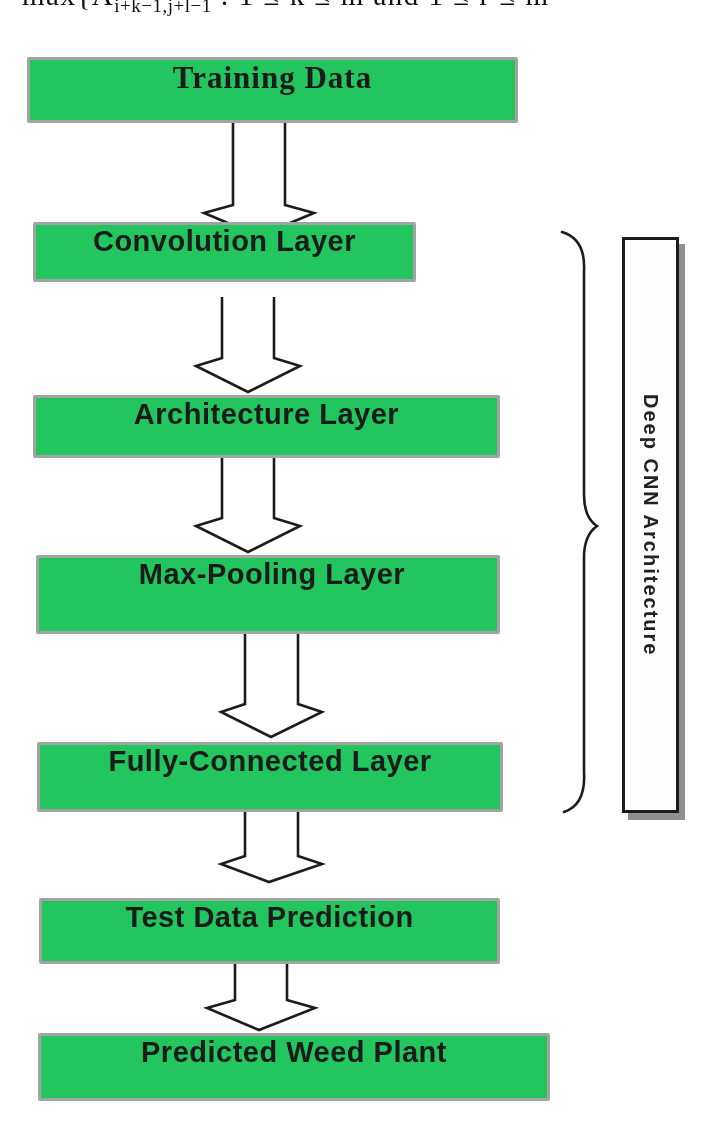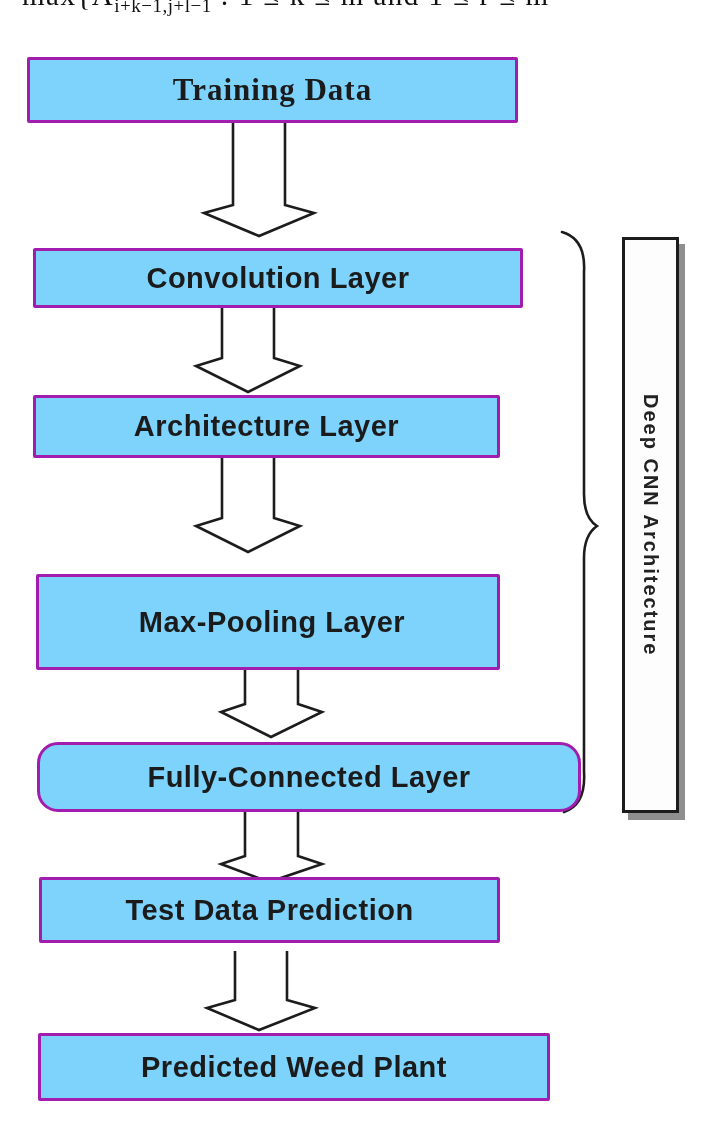--- a/index.html
+++ b/index.html
@@ -20,41 +20,41 @@
     font-size:29px;
     letter-spacing:1.5px;
     white-space:nowrap;
     color:#111;
   }
   .formula sub{font-size:19px;letter-spacing:0.5px;}
   
   .fbox{
     position:absolute;
     box-sizing:border-box;
-    border:3px solid #a21caf;
+    border:3px solid #a3a3a3;
     border-radius:2px;
-    background:#7dd3fc;
-    display:flex;align-items:center;justify-content:center;
+    background:#22c55e;
+    display:flex;justify-content:center;
     font-weight:600;
     font-size:29px;
     letter-spacing:0.5px;
     color:#1b1b1b;
   }
   .fbox.serif{
     font-family:"Liberation Serif",serif;
     font-weight:700;
     font-size:31px;
     letter-spacing:1px;
   }
   #box-training        {left:27px; top:57px;  width:491px; height:66px;}
-  #box-convolution     {left:33px; top:248px; width:490px; height:60px;}
+  #box-convolution     {left:33px; top:222px; width:383px; height:60px;}
   #box-normalization   {left:33px; top:395px; width:467px; height:63px;}
-  #box-maxpooling      {left:36px; top:574px; width:464px; height:96px;padding-left:8px;}
-  #box-fullyconnected  {left:37px; top:742px; width:544px; height:70px;border-radius:21px;}
-  #box-testdata        {left:39px; top:877px; width:461px; height:66px;}
+  #box-maxpooling      {left:36px; top:555px; width:464px; height:79px;padding-left:8px;}
+  #box-fullyconnected  {left:37px; top:742px; width:466px; height:70px;}
+  #box-testdata        {left:39px; top:898px; width:461px; height:66px;}
   #box-predicted       {left:38px; top:1033px;width:512px; height:68px;}
   
   .lines{position:absolute;left:0;top:0;width:710px;height:1129px;}
   
   .arch-box{
     position:absolute;
     left:622px; top:237px;
     width:57px; height:576px;
     box-sizing:border-box;
     border:3px solid #1c1c1c;

